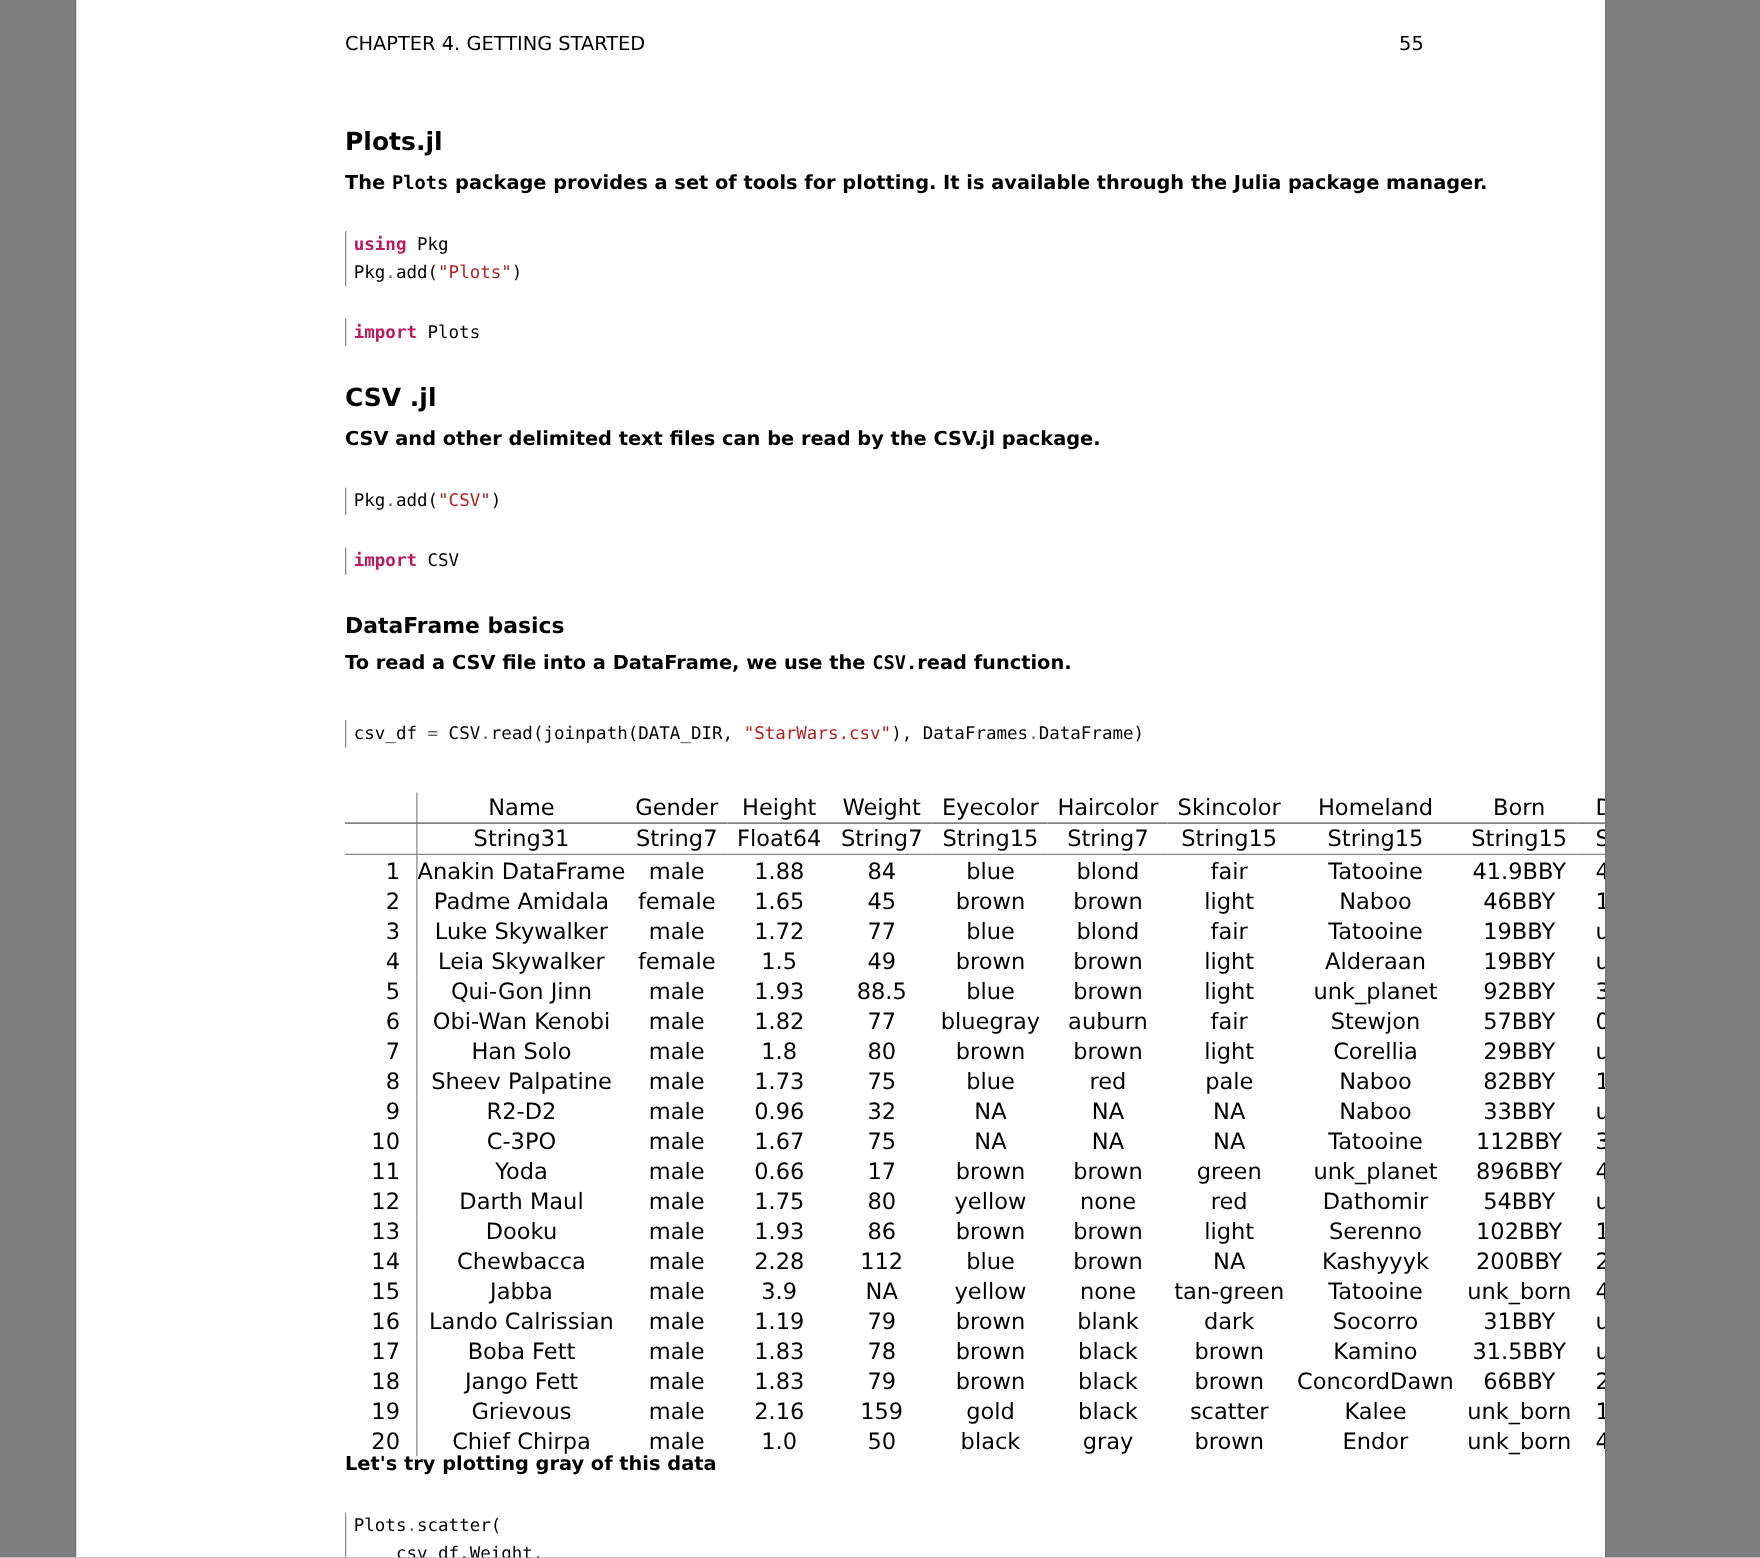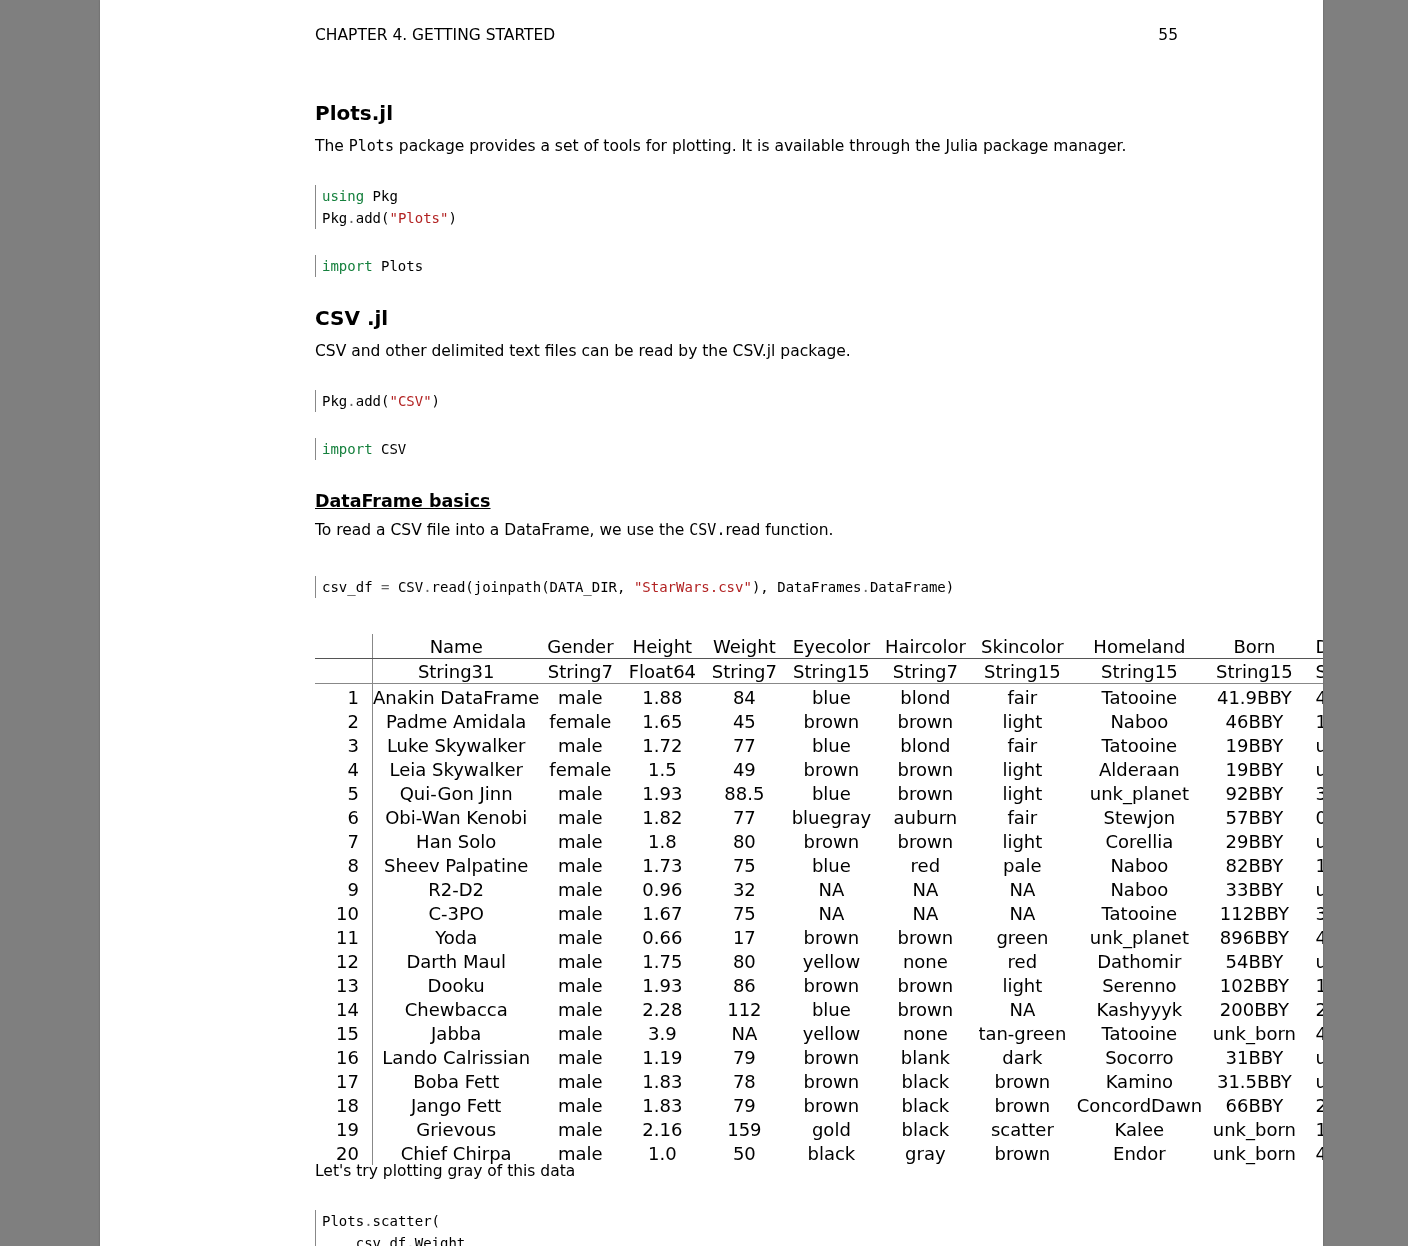--- a/index.html
+++ b/index.html
@@ -7,38 +7,37 @@
       width:1408px; height:1246px; overflow:hidden;
       background:#7f7f7f;
       font-family:"DejaVu Sans", sans-serif;
       color:#000;
       position:relative;
     }
     .page {
       position:absolute; left:61px; top:0; width:1223px; height:1246px;
       background:#fff; overflow:hidden;
       box-shadow: 0 0 2px rgba(0,0,0,0.25);
-      margin-left: 39px;
     }
     .content { position:absolute; left:215px; top:0; width:1100px; }
     .running-head {
       position:absolute; top:26px; left:0; width:863px;
       font-size:15.5px; display:flex; justify-content:space-between;
     }
     .abs { position:absolute; left:0; }
     h3.sec { margin:0; font-size:20px; font-weight:bold; }
-    h3.sec.big { font-size:17.5px;text-decoration:underline; }
-    p.body { margin:0; font-size:15.5px; white-space:nowrap; }
+    h3.sec.big { font-size:17.5px; }
+    p.body { margin:0; font-size:15.5px; white-space:nowrap;font-weight:bold; }
     code.inl { font-family:"DejaVu Sans Mono", monospace; font-size:15px; }
     .code {
       border-left:1.5px solid #888; padding-left:6px;
       font-family:"DejaVu Sans Mono", monospace; font-size:14px;
       line-height:22px; white-space:pre;
     }
-    .kw { color:#15803d; font-weight:normal; }
+    .kw { color:#be185d; font-weight:bold; }
     .str { color:#b22222; }
     .op { color:#666; }
 
     table.df {
       position:absolute; left:0; top:634px;
       border-collapse:collapse; font-size:18px; white-space:nowrap;
     }
     table.df td, table.df th { padding:0; height:24px; text-align:center; font-weight:normal; }
     table.df th { height:24px; }
     table.df .idx { width:44px; text-align:right; padding-right:13px; border-right:1.5px solid #888; }

